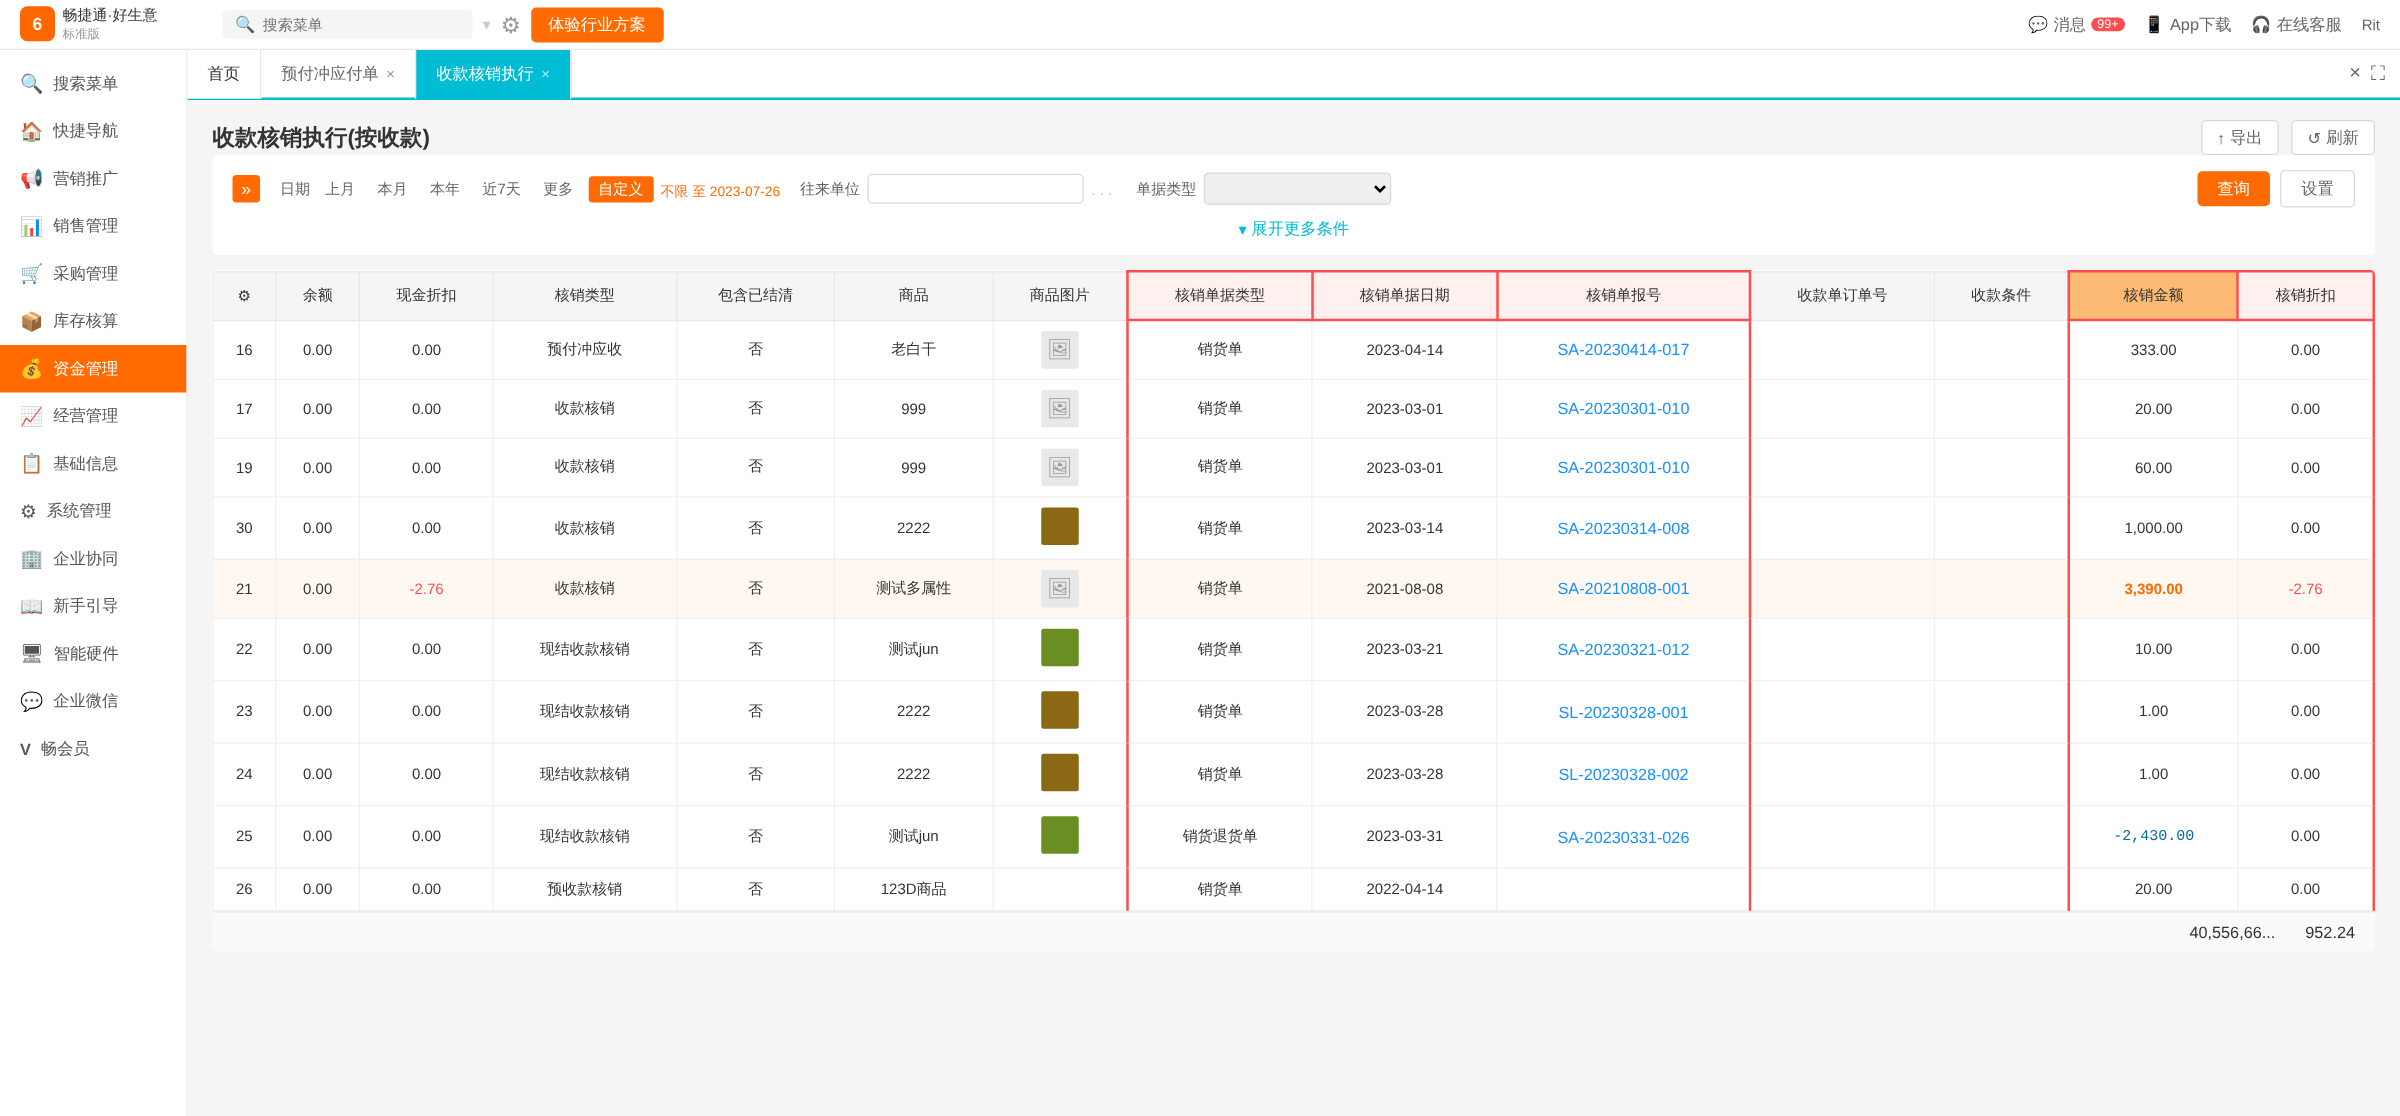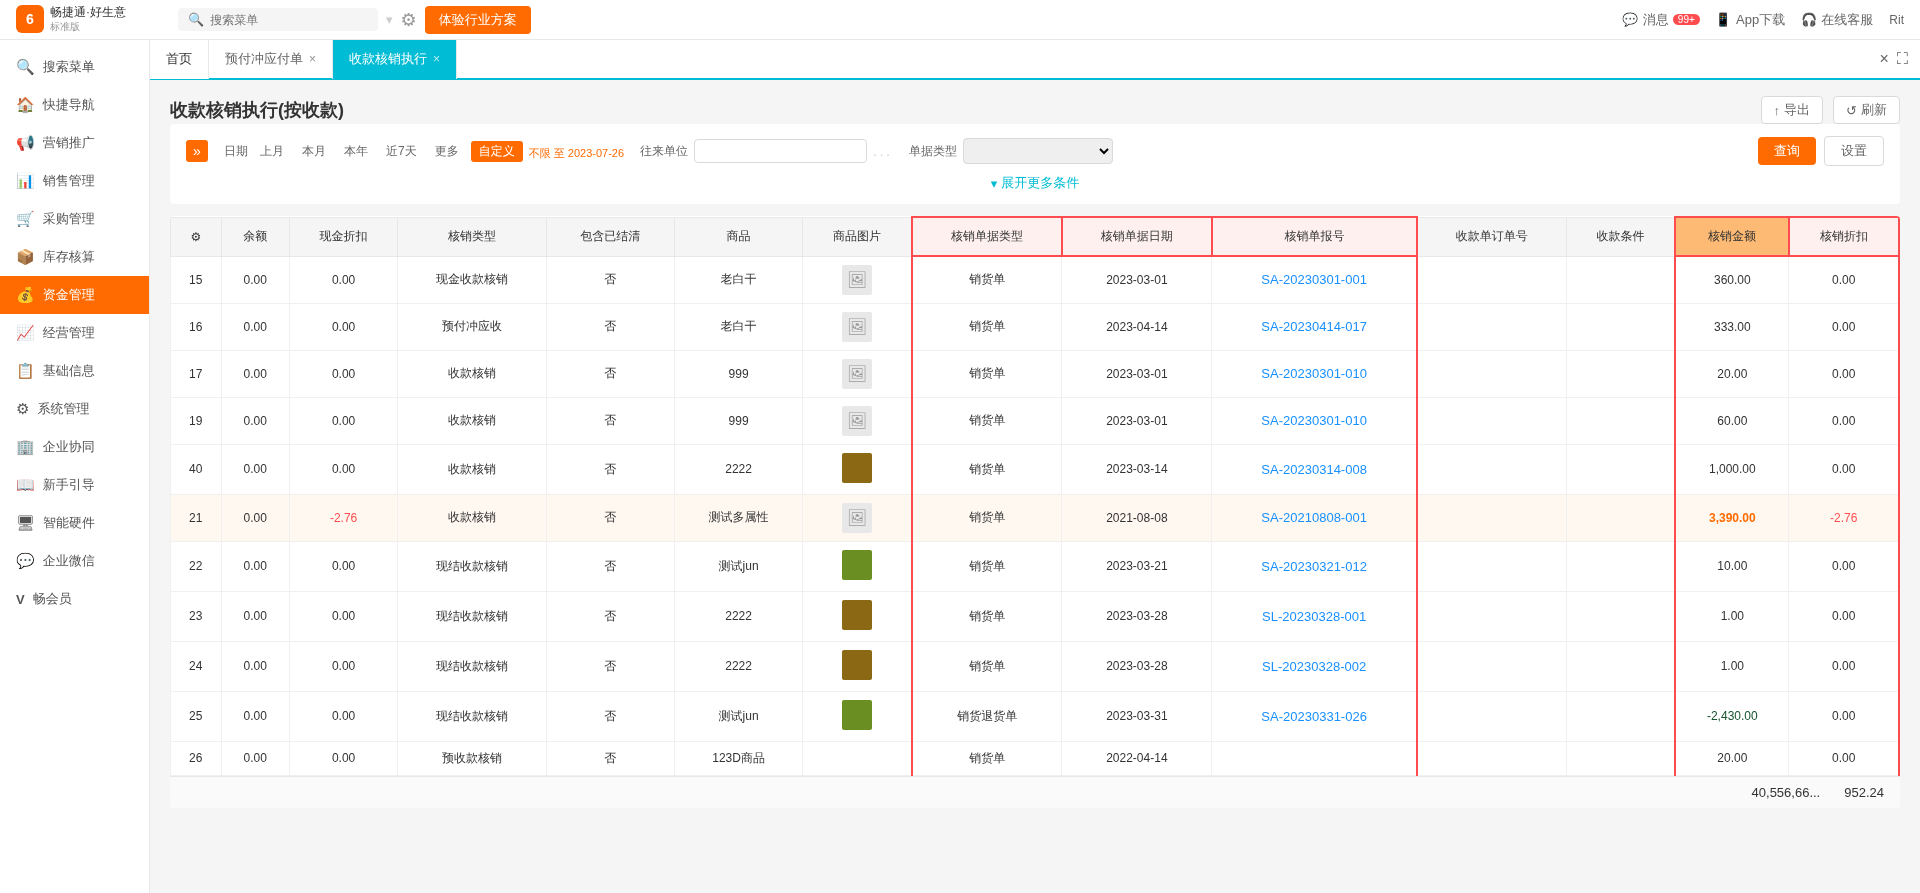--- a/index.html
+++ b/index.html
@@ -280,45 +280,29 @@
                 <th style="border: 2px solid #ff4d4f; background:#fff0f0;">核销单据类型</th>
                 <th style="border: 2px solid #ff4d4f; background:#fff0f0;">核销单据日期</th>
                 <th style="border: 2px solid #ff4d4f; background:#fff0f0;">核销单报号</th>
                 <th>收款单订单号</th>
                 <th>收款条件</th>
                 <th style="border: 2px solid #ff4d4f; background:#fdba74;margin-top:48px;">核销金额</th>
                 <th style="border: 2px solid #ff4d4f; background:#fff0f0;">核销折扣</th>
               </tr>
             </thead>
             <tbody id="table-body">
-            <tr>
-                  <td>15</td>
-                  <td>0.00</td>
-                  <td>0.00</td>
-                  <td>现金收款核销</td>
+                <tr>
+                  <td>16</td>
+                  <td>0.00</td>
+                  <td>0.00</td>
+                  <td>预付冲应收</td>
                   <td>否</td>
                   <td>老白干</td>
                   <td><div class="img-thumb">🖼</div></td>
                   <td style="border-left: 2px solid rgb(255, 77, 79); border-right: 1px solid rgb(240, 240, 240);">销货单</td>
-                  <td>2023-03-01</td>
-                  <td style="border-right: 2px solid rgb(255, 77, 79);"><a class="link-cell" href="#">SA-20230301-001</a></td>
-                  <td></td>
-                  <td></td>
-                  <td style="border-left: 2px solid rgb(255, 77, 79);">360.00</td>
-                  <td style="border-right: 2px solid rgb(255, 77, 79);">0.00</td>
-                </tr>
-                <tr>
-                  <td>16</td>
-                  <td>0.00</td>
-                  <td>0.00</td>
-                  <td>预付冲应收</td>
-                  <td>否</td>
-                  <td>老白干</td>
-                  <td><div class="img-thumb">🖼</div></td>
-                  <td style="border-left: 2px solid rgb(255, 77, 79); border-right: 1px solid rgb(240, 240, 240);">销货单</td>
                   <td>2023-04-14</td>
                   <td style="border-right: 2px solid rgb(255, 77, 79);"><a class="link-cell" href="#">SA-20230414-017</a></td>
                   <td></td>
                   <td></td>
                   <td style="border-left: 2px solid rgb(255, 77, 79);">333.00</td>
                   <td style="border-right: 2px solid rgb(255, 77, 79);">0.00</td>
                 </tr>
                 <tr>
                   <td>17</td>
                   <td>0.00</td>
@@ -345,21 +329,21 @@
                   <td><div class="img-thumb">🖼</div></td>
                   <td style="border-left: 2px solid rgb(255, 77, 79); border-right: 1px solid rgb(240, 240, 240);">销货单</td>
                   <td>2023-03-01</td>
                   <td style="border-right: 2px solid rgb(255, 77, 79);"><a class="link-cell" href="#">SA-20230301-010</a></td>
                   <td></td>
                   <td></td>
                   <td style="border-left: 2px solid rgb(255, 77, 79);">60.00</td>
                   <td style="border-right: 2px solid rgb(255, 77, 79);">0.00</td>
                 </tr>
                 <tr>
-                  <td>40</td>
+                  <td>30</td>
                   <td>0.00</td>
                   <td>0.00</td>
                   <td>收款核销</td>
                   <td>否</td>
                   <td>2222</td>
                   <td><div class="img-thumb" style="background: rgb(139, 105, 20);"></div></td>
                   <td style="border-left: 2px solid rgb(255, 77, 79); border-right: 1px solid rgb(240, 240, 240);">销货单</td>
                   <td>2023-03-14</td>
                   <td style="border-right: 2px solid rgb(255, 77, 79);"><a class="link-cell" href="#">SA-20230314-008</a></td>
                   <td></td>
@@ -437,21 +421,21 @@
                   <td>0.00</td>
                   <td>现结收款核销</td>
                   <td>否</td>
                   <td>测试jun</td>
                   <td><div class="img-thumb" style="background: rgb(107, 142, 35);"></div></td>
                   <td style="border-left: 2px solid rgb(255, 77, 79); border-right: 1px solid rgb(240, 240, 240);">销货退货单</td>
                   <td>2023-03-31</td>
                   <td style="border-right: 2px solid rgb(255, 77, 79);"><a class="link-cell" href="#">SA-20230331-026</a></td>
                   <td></td>
                   <td></td>
-                  <td style="border-left: 2px solid rgb(255, 77, 79); color: #14532d;">-2,430.00</td>
+                  <td style="border-left: 2px solid rgb(255, 77, 79); color: #0369a1; font-family: Liberation Mono, monospace;">-2,430.00</td>
                   <td style="border-right: 2px solid rgb(255, 77, 79);">0.00</td>
                 </tr>
                 <tr>
                   <td>26</td>
                   <td>0.00</td>
                   <td>0.00</td>
                   <td>预收款核销</td>
                   <td>否</td>
                   <td>123D商品</td>
                   <td></td>

